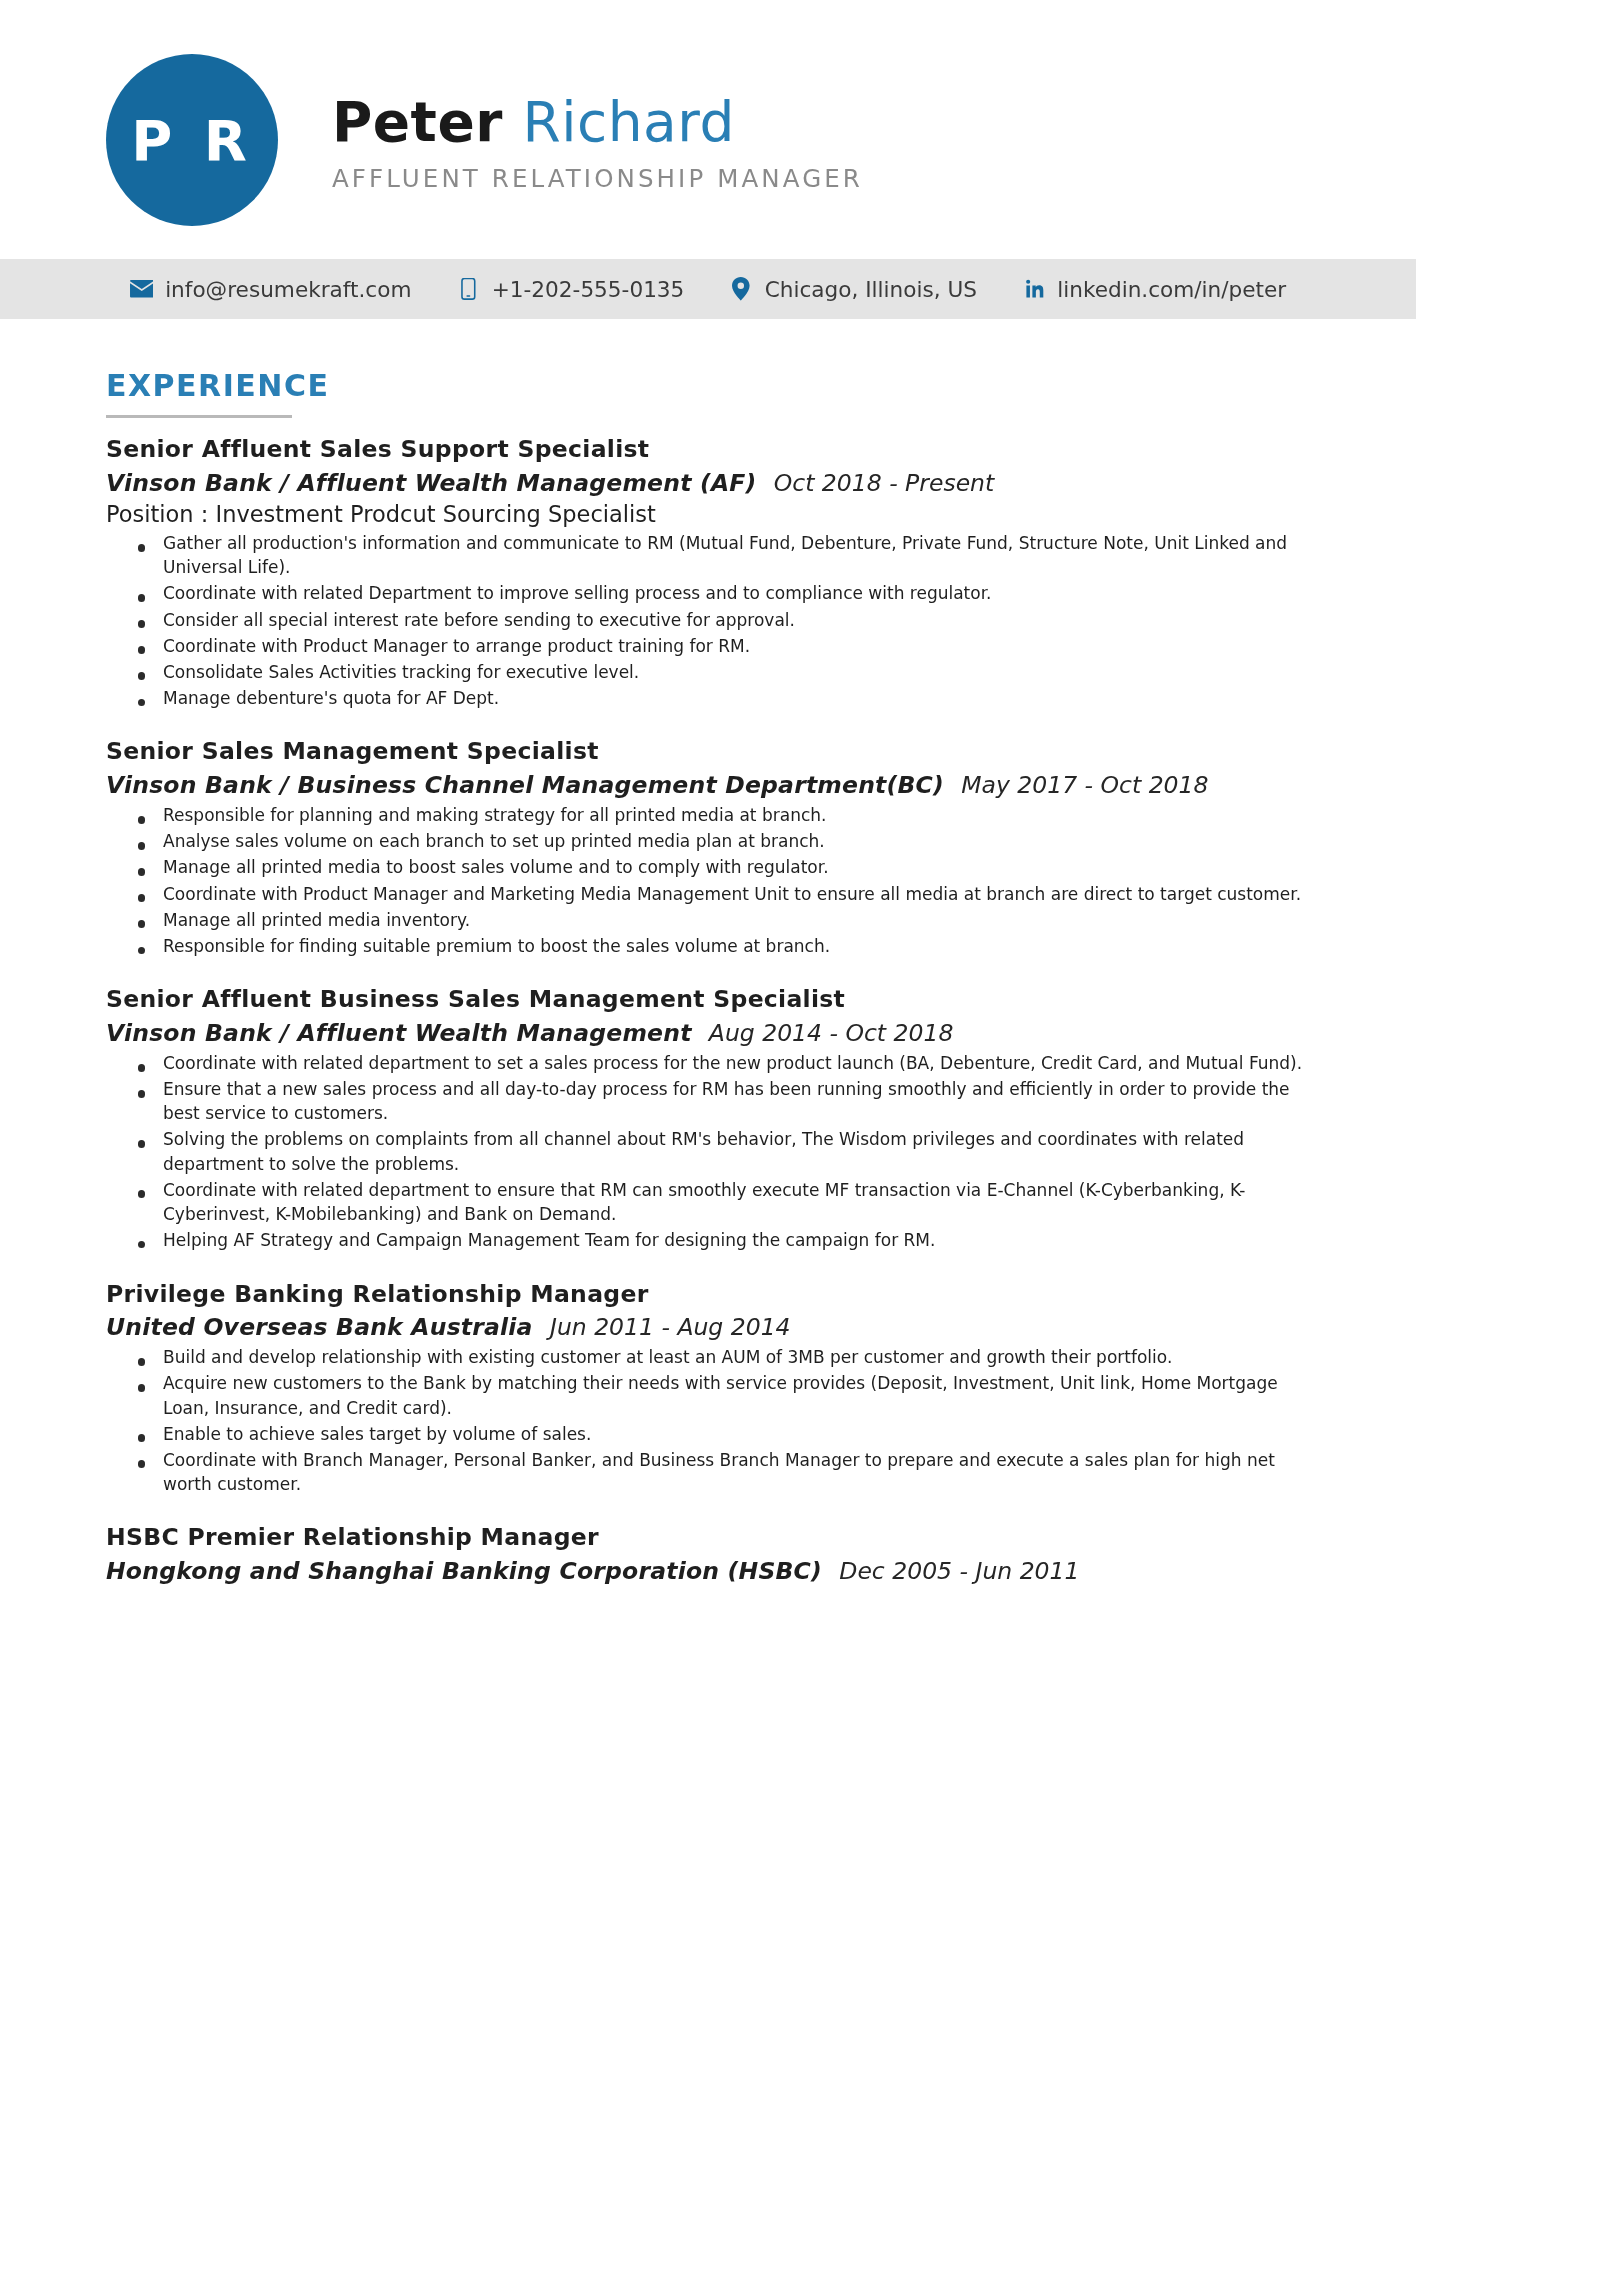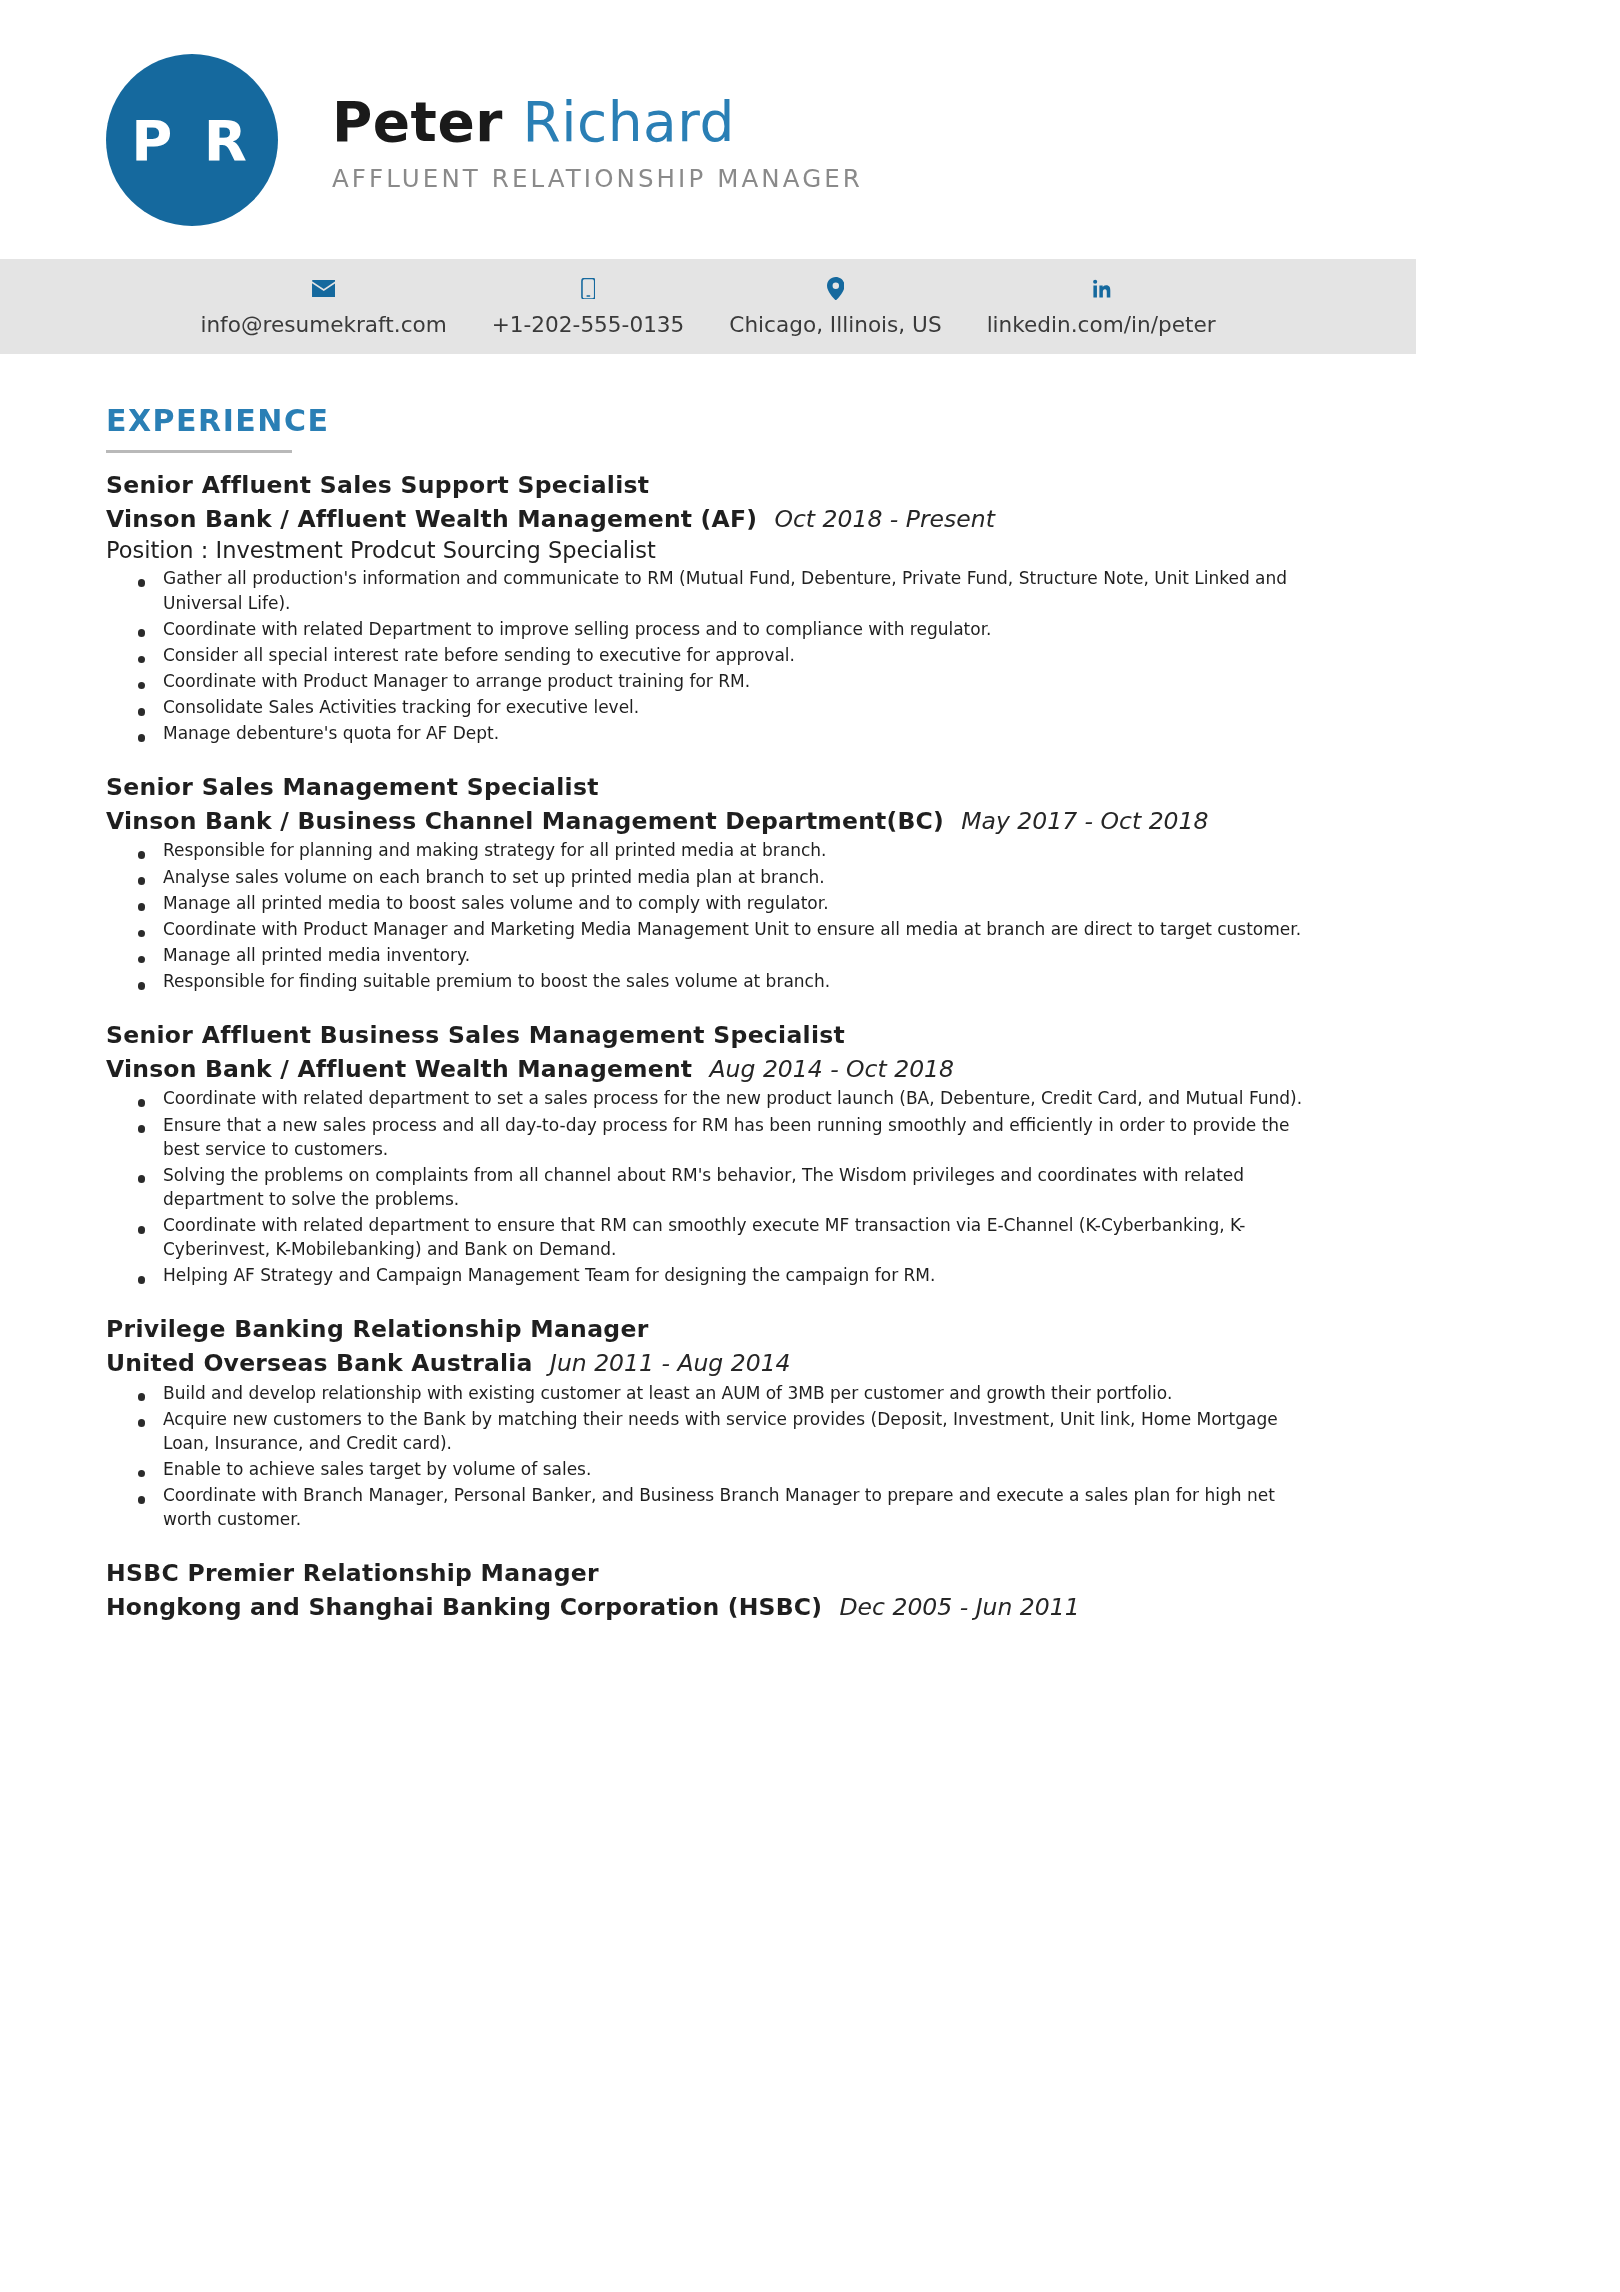--- a/index.html
+++ b/index.html
@@ -74,21 +74,20 @@
     align-items: center;
     gap: 45px;
     font-size: 21.6px;
     color: #3a3a3a;
   }
   .contact-item {
     display: flex;
     align-items: center;
     gap: 11.8px;
     white-space: nowrap;
-    flex-direction: column;
   }
   .contact-item .ico {
     display: inline-flex;
     align-items: center;
     justify-content: center;
     color: #15699e;
     width: 23.5px;
     height: 23.5px;
   }
   .contact-item .ico svg { display: block; }
@@ -122,20 +121,21 @@
     margin-bottom: 5.9px;
   }
   .job-line {
     font-size: 23.5px;
     color: #1f1f1f;
     margin-bottom: 3.9px;
   }
   .job-company {
     font-weight: 600;
     letter-spacing: 0.2px;
+    font-style: italic;
   }
   .job-dates {
     font-style: italic;
     font-weight: 400;
     margin-left: 9.8px;
     color: #262626;
   }
   .job-position {
     font-size: 22.5px;
     color: #1f1f1f;

